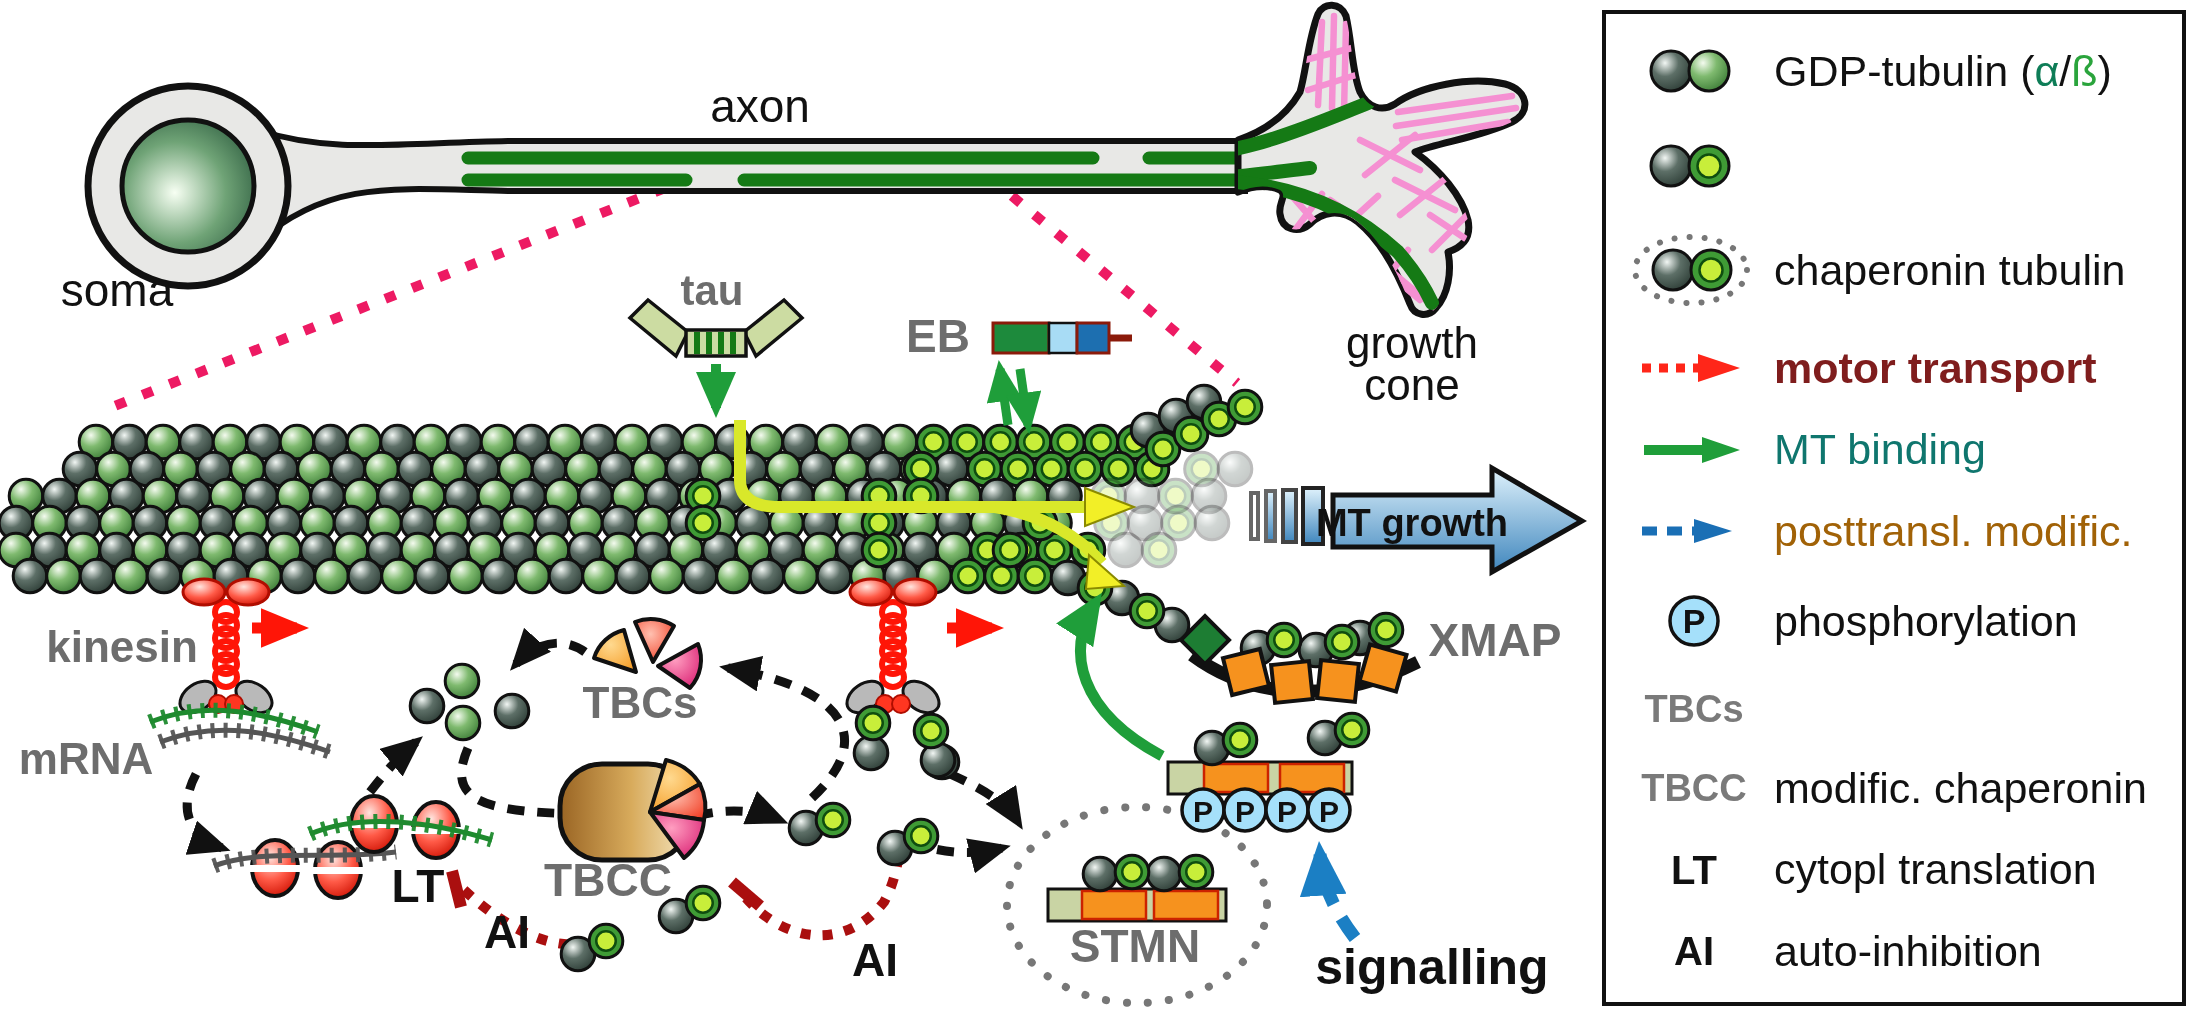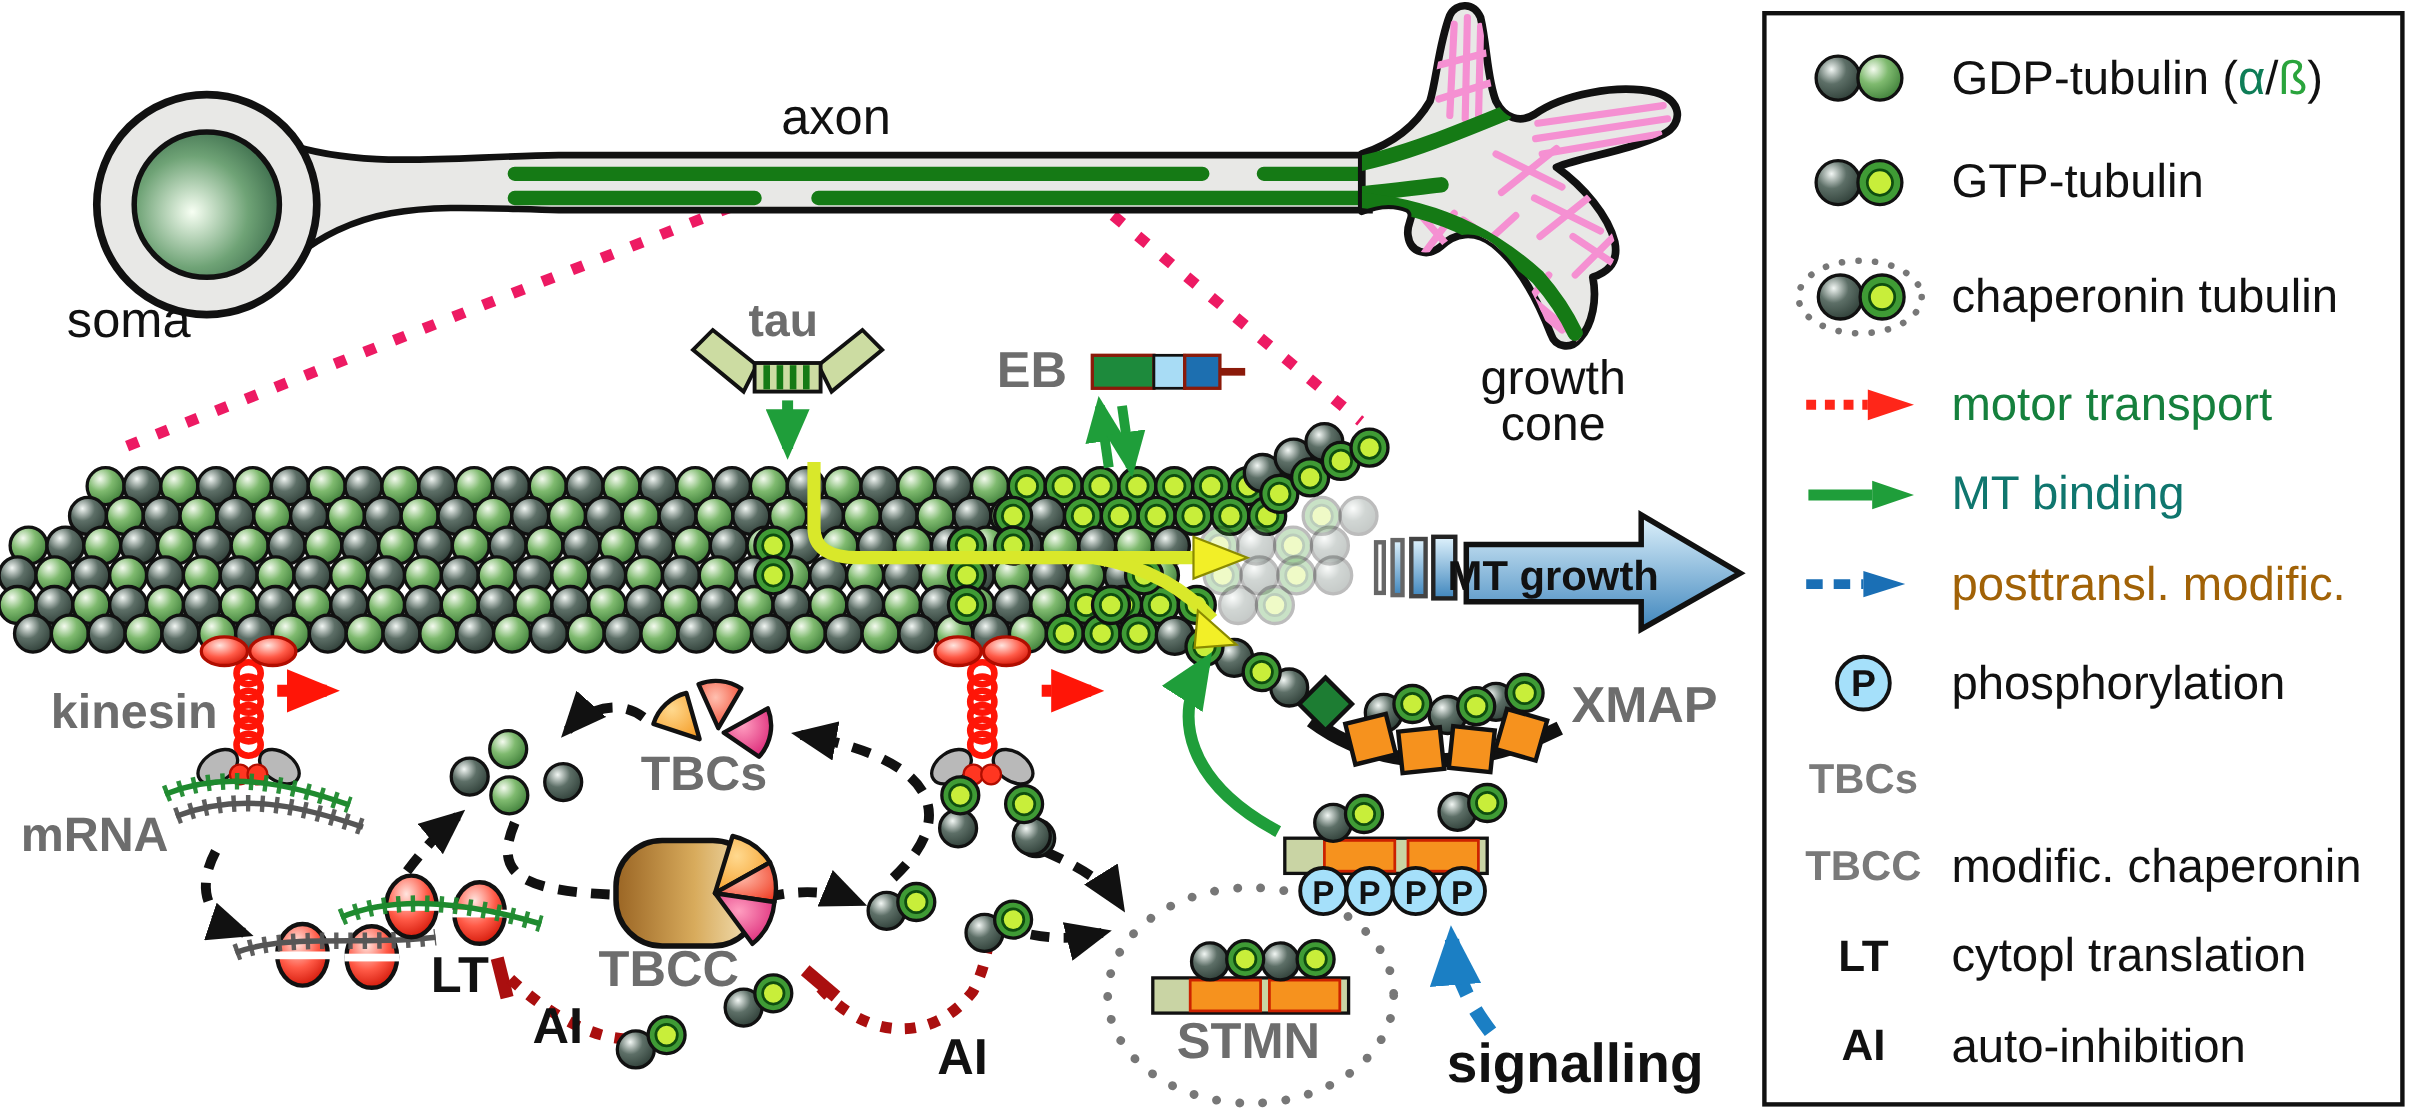--- a/index.html
+++ b/index.html
@@ -11,21 +11,21 @@
   .t-bold{font-weight:bold;}
   
   .legend{position:absolute;left:1602px;top:10px;width:584px;height:996px;border:4px solid #111;
           background:#fff;box-sizing:border-box;display:flex;flex-direction:column;
           justify-content:space-around;padding:10px 6px 10px 8px;}
   .lrow{display:flex;align-items:center;}
   .licon{width:160px;flex:none;display:flex;justify-content:center;align-items:center;}
   .llabel{font-size:43px;color:#111;white-space:nowrap;line-height:1;}
   .labbr{font-weight:bold;font-size:38px;color:#7a7a7a;line-height:1;}
   .labbr.dark{color:#111;font-size:40px;}
-  .c-red{color:#15803d;}
+  .c-red{color:#7f1d1d;font-weight:bold;}
   .c-green{color:#0f766e;}
   .c-blue{color:#a16207;}
   .ga{color:#0e7d57;} .gb{color:#2aa43c;}
 </style>
 </head>
 <body>
 
 <div class="stage">
 
 <svg width="2192" height="1013" viewBox="0 0 2192 1013">
@@ -1184,21 +1184,20 @@
     <span class="llabel"><span>GDP-tubulin </span><span>(</span><span class="ga">α</span><span>/</span><span class="gb">ß</span><span>)</span></span>
   </div>
   <div class="lrow">
     <span class="licon">
       <svg width="110" height="56" viewBox="0 0 110 56">
         <circle cx="32" cy="28" r="20" fill="url(#gDark)" stroke="#111" stroke-width="3"></circle>
         <circle cx="70" cy="28" r="20" fill="#3f9b35" stroke="#111" stroke-width="3"></circle>
         <circle cx="70" cy="28" r="11.5" fill="#c8ee3a" stroke="#0f4d0f" stroke-width="2.5"></circle>
       </svg>
     </span>
-    <span class="llabel">GTP-tubulin</span>
   </div>
   <div class="lrow">
     <span class="licon">
       <svg width="130" height="76" viewBox="0 0 130 76">
         <ellipse cx="62" cy="38" rx="56" ry="33" fill="none" stroke="#777" stroke-width="6" stroke-dasharray="0.1 15" stroke-linecap="round"></ellipse>
         <circle cx="44" cy="38" r="20" fill="url(#gDark)" stroke="#111" stroke-width="3"></circle>
         <circle cx="82" cy="38" r="20" fill="#3f9b35" stroke="#111" stroke-width="3"></circle>
         <circle cx="82" cy="38" r="11.5" fill="#c8ee3a" stroke="#0f4d0f" stroke-width="2.5"></circle>
       </svg>
     </span>

